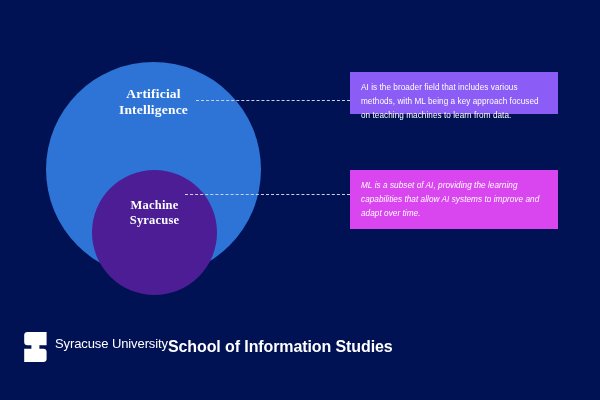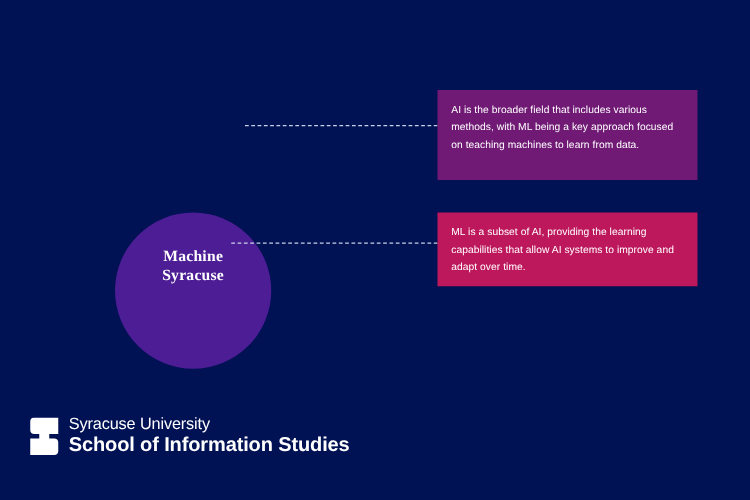--- a/index.html
+++ b/index.html
@@ -86,44 +86,45 @@
     width: 208px;
     box-sizing: border-box;
     padding: 9px 11px 9px 11px;
     color: #ffffff;
     font-size: 8.2px;
     line-height: 1.72;
     letter-spacing: 0.05px;
   }
   #callout-ai {
     top: 72px;
-    height: 72px;
-    background: #701a75;
+    height: 42px;
+    background: #8b5cf6;
   }
   #callout-ml {
     top: 170px;
     height: 59px;
-    background: #be185d;
+    background: #d946ef;
+    font-style: italic;
   }
 
   
   #logo {
     position: absolute;
     left: 24px;
     top: 332px;
     display: flex;
     align-items: center;
     gap: 7px;
   }
   #logo-mark {
     display: block;
   }
   #logo-text {
     display: flex;
-    flex-direction: column;
+    flex-direction: row;
     justify-content: center;
   }
   #logo-title {
     color: #ffffff;
     font-family: "Liberation Sans", sans-serif;
     font-size: 13px;
     line-height: 1.12;
     letter-spacing: -0.1px;
   }
   #logo-subtitle {
@@ -133,20 +134,27 @@
     line-height: 1.2;
     letter-spacing: -0.1px;
     font-weight: bold;
   }
 </style>
 </head>
 <body>
 
 <div id="canvas">
 
+  <div id="ai-circle" class="circle">
+    <div id="ai-label" class="circle-label">
+      <div>Artificial</div>
+      <div>Intelligence</div>
+    </div>
+
+  </div>
 
   <div id="ml-circle" class="circle">
     <div id="ml-label" class="circle-label">
       <div>Machine</div>
       <div>Syracuse</div>
     </div>
   </div>
 
   <div id="connector-ai" class="connector"></div>
   <div id="connector-ml" class="connector"></div>

